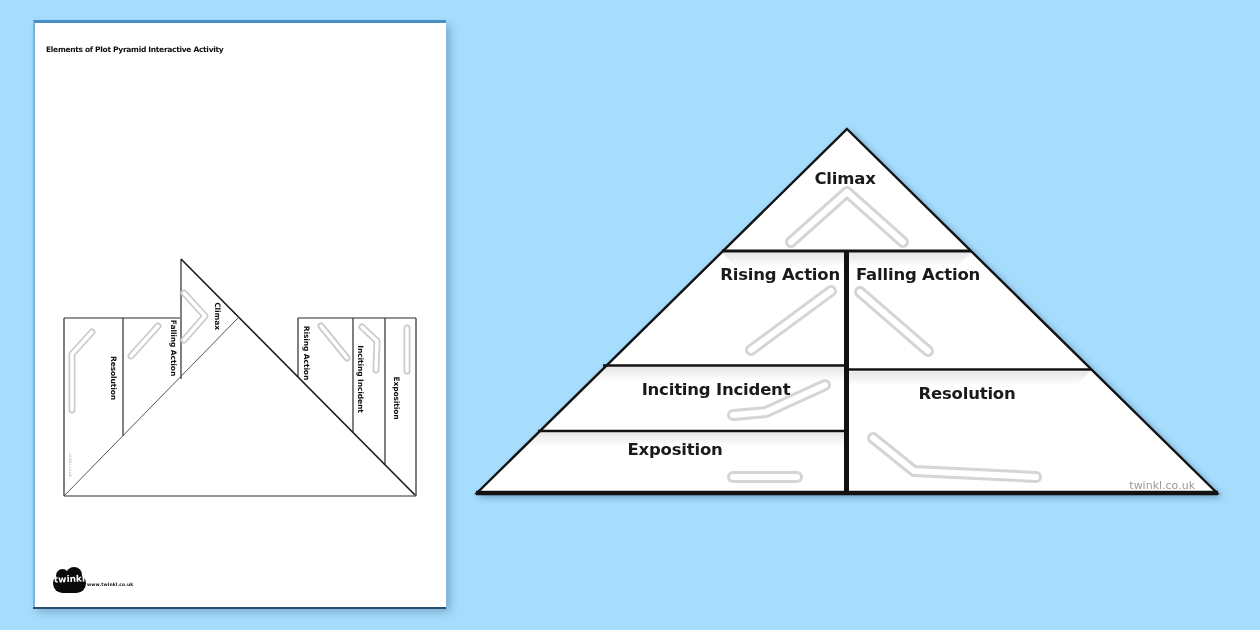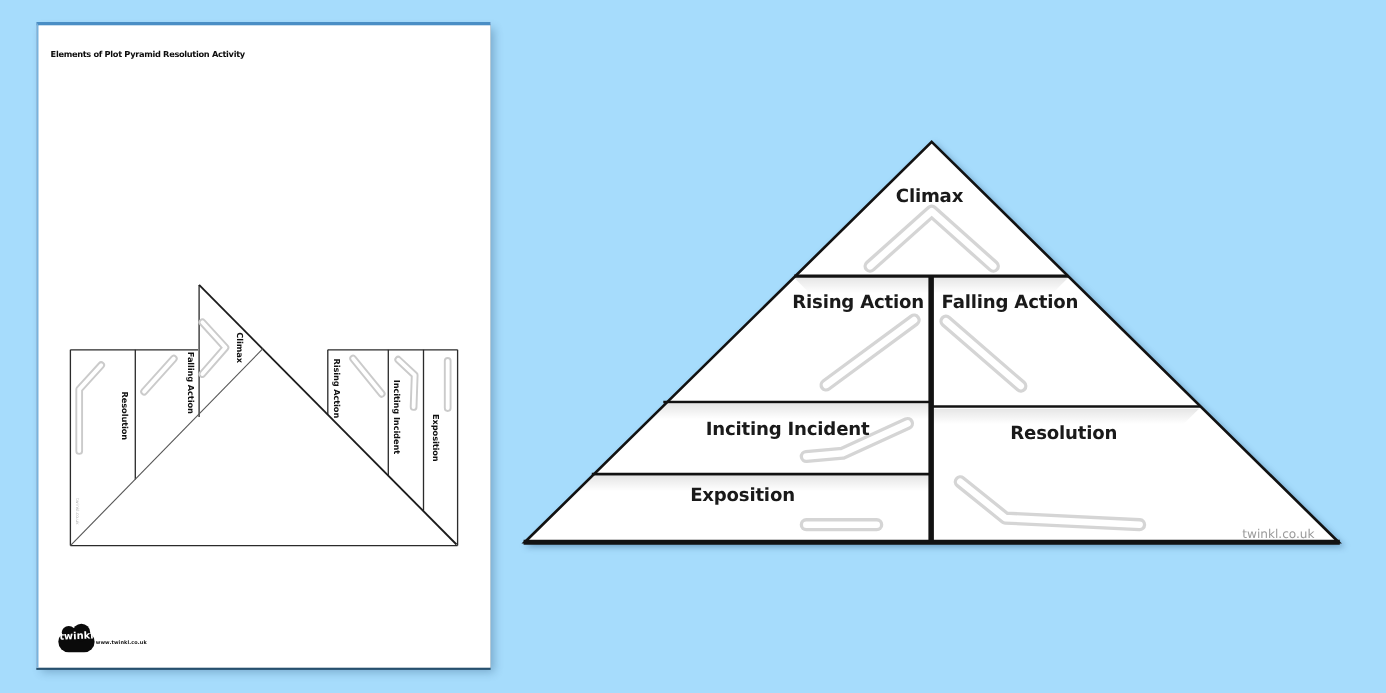--- a/index.html
+++ b/index.html
@@ -50,21 +50,21 @@
   .ptube-i{stroke:#ffffff;stroke-width:6;fill:none;stroke-linecap:round;stroke-linejoin:round;}
   .plbl{font:700 16.5px "DejaVu Sans",sans-serif;fill:#1a1a1a;letter-spacing:-0.2px;}
   .pwm{font:400 11px "DejaVu Sans",sans-serif;fill:#9a9a9a;}
 </style>
 </head>
 <body style="background: rgb(166, 220, 252);">
 
 <div class="stage">
 
   <div class="page">
-    <div class="page-title">Elements of Plot Pyramid Resolution Activity</div>
+    <div class="page-title">Elements of Plot Pyramid Interactive Activity</div>
 
     <svg class="template-svg" viewBox="0 0 411 584">
 
       <g>
         <path class="tmpl-line" d="M 29 295 H 145"></path>
         <path class="tmpl-line" d="M 263 295 H 381"></path>
         <path class="tmpl-line" d="M 29 295 V 473"></path>
         <path class="tmpl-line" d="M 381 295 V 473"></path>
         <path class="tmpl-line" d="M 29 473 H 381"></path>
         <path class="tmpl-line" d="M 88 295 V 413"></path>

